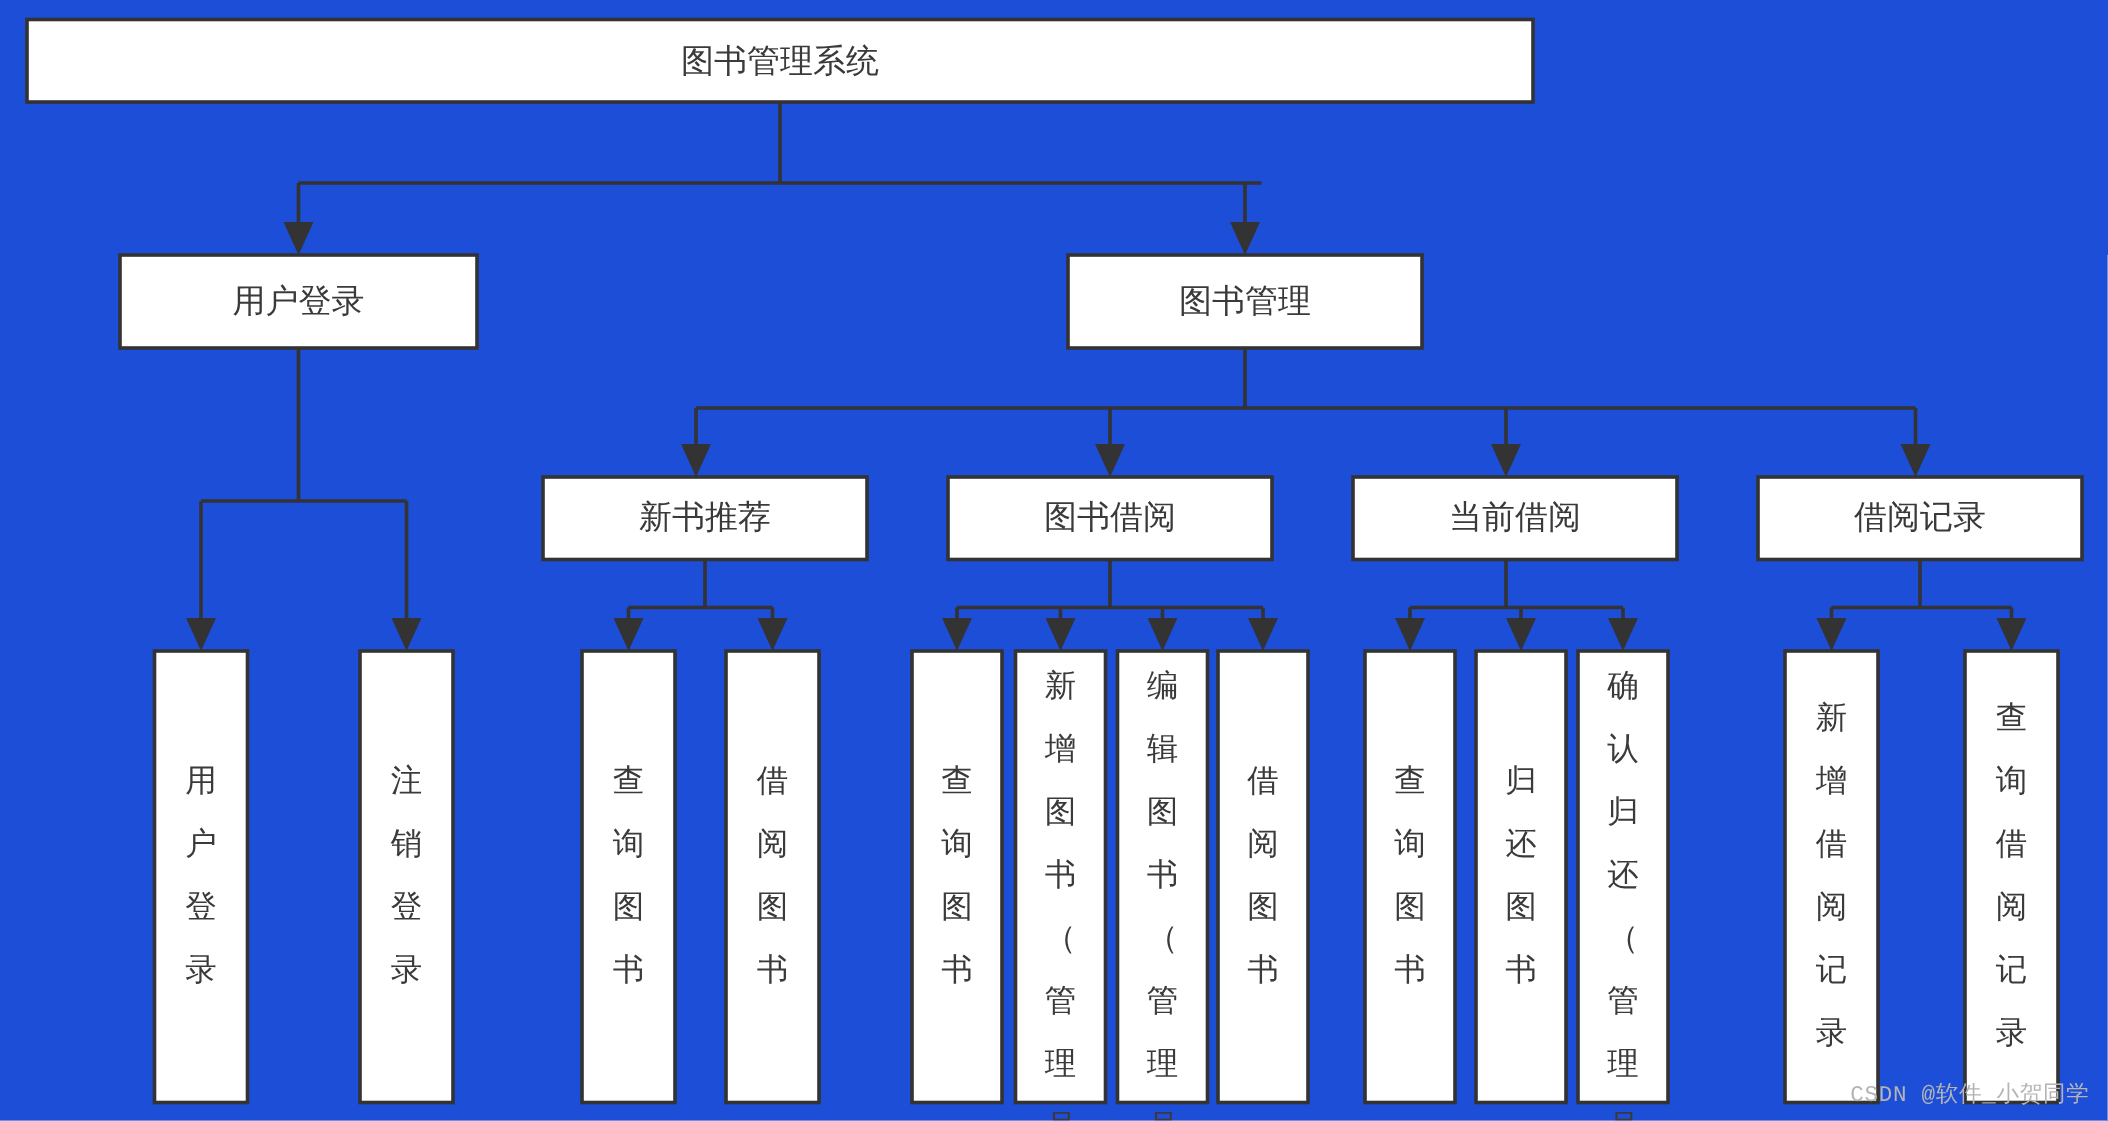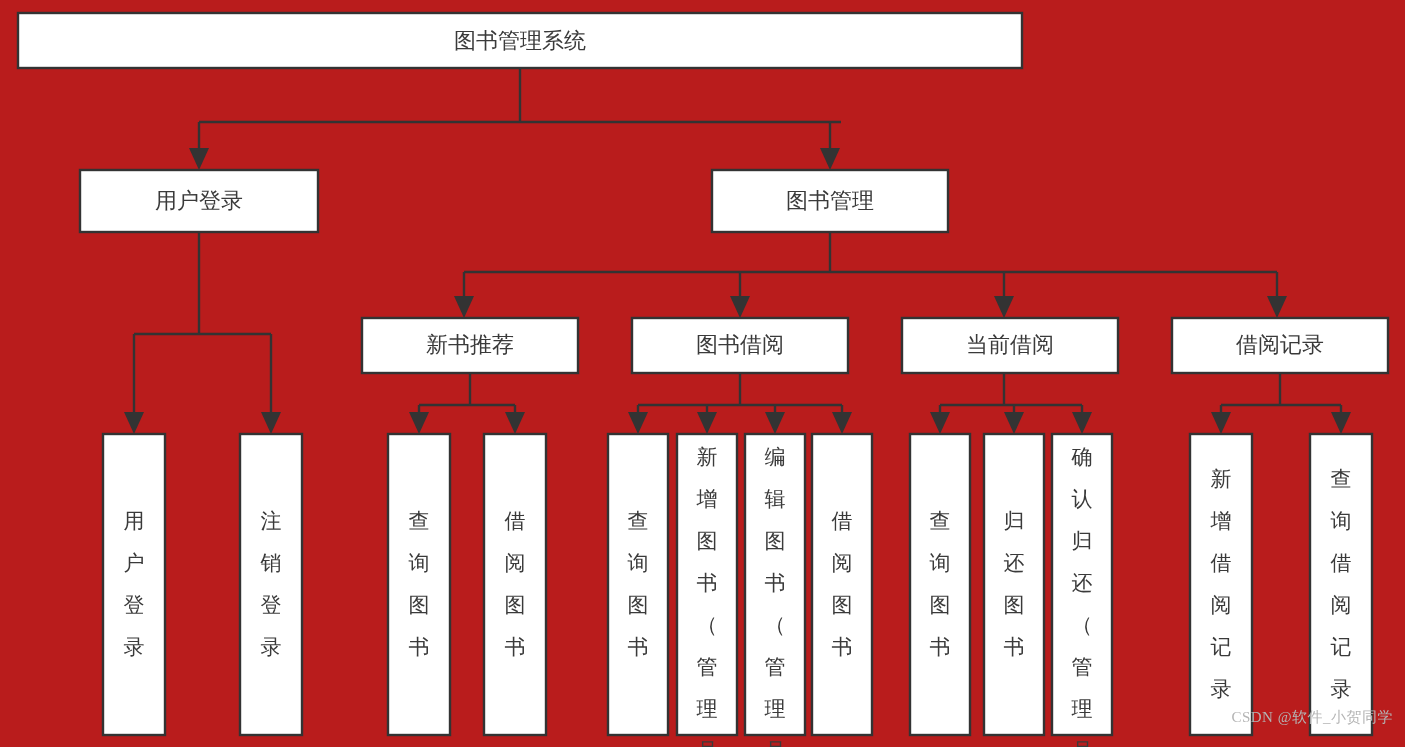--- a/index.html
+++ b/index.html
@@ -11,21 +11,21 @@
   body {
     width: 1405px;
     height: 747px;
     font-family: "DejaVu Sans", "Liberation Sans", sans-serif;
     overflow: hidden;
   }
   #diagram-root {
     position: relative;
     width: 1405px;
     height: 747px;
-    background: #b91c1c;
+    background: #1d4ed8;
   }
   svg#chart-svg {
     position: absolute;
     top: 0;
     left: 0;
     width: 1405px;
     height: 747px;
     display: block;
   }
   .node-box {
@@ -59,22 +59,22 @@
   .vlabel-char {
     fill: #3a3a3a;
     font-family: "DejaVu Sans", "Liberation Sans", sans-serif;
     font-size: 21px;
     text-anchor: middle;
     dominant-baseline: middle;
   }
   .watermark {
     position: absolute;
     right: 12px;
-    bottom: 20px;
-    font-family: Liberation Serif, serif;
+    bottom: 8px;
+    font-family: Liberation Mono, monospace;
     font-size: 15px;
     color: #b4b4b4;
     white-space: nowrap;
     letter-spacing: 0.5px;
     user-select: none;
   }
 </style>
 </head>
 <body>
 

